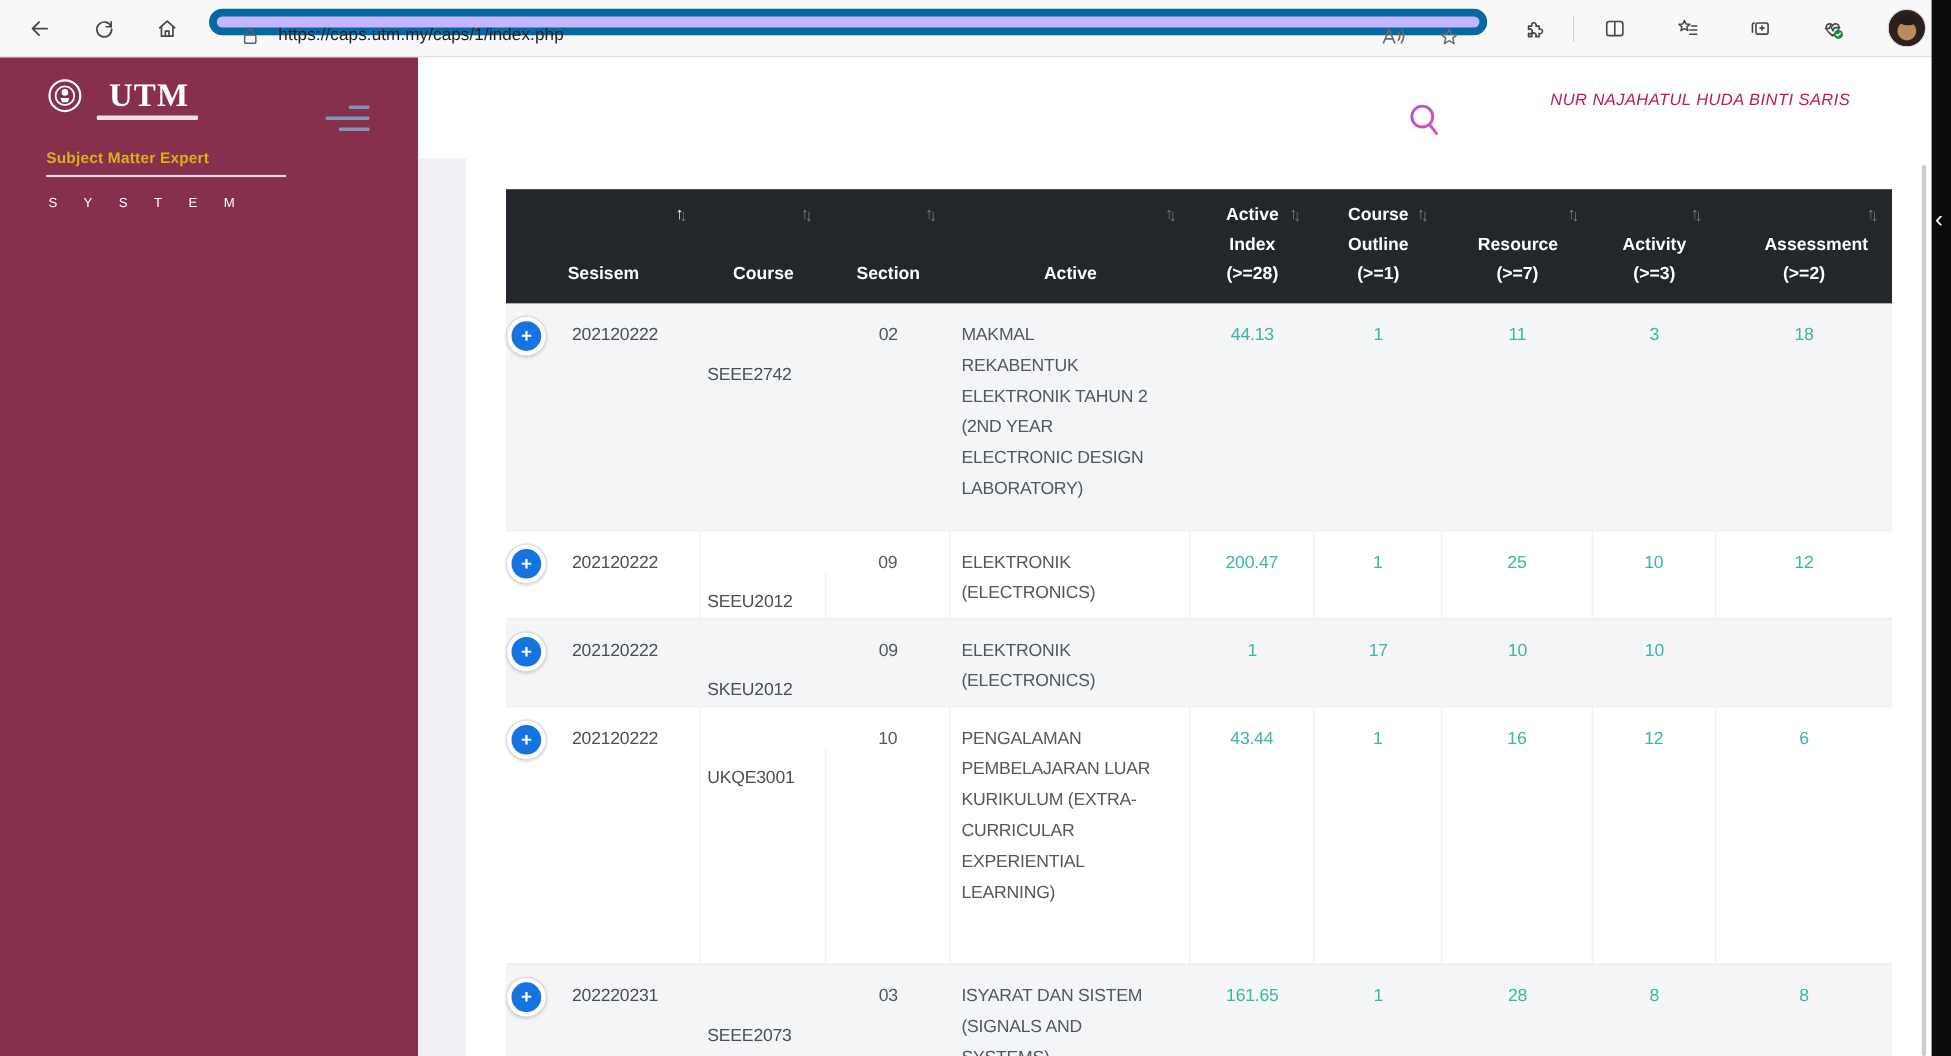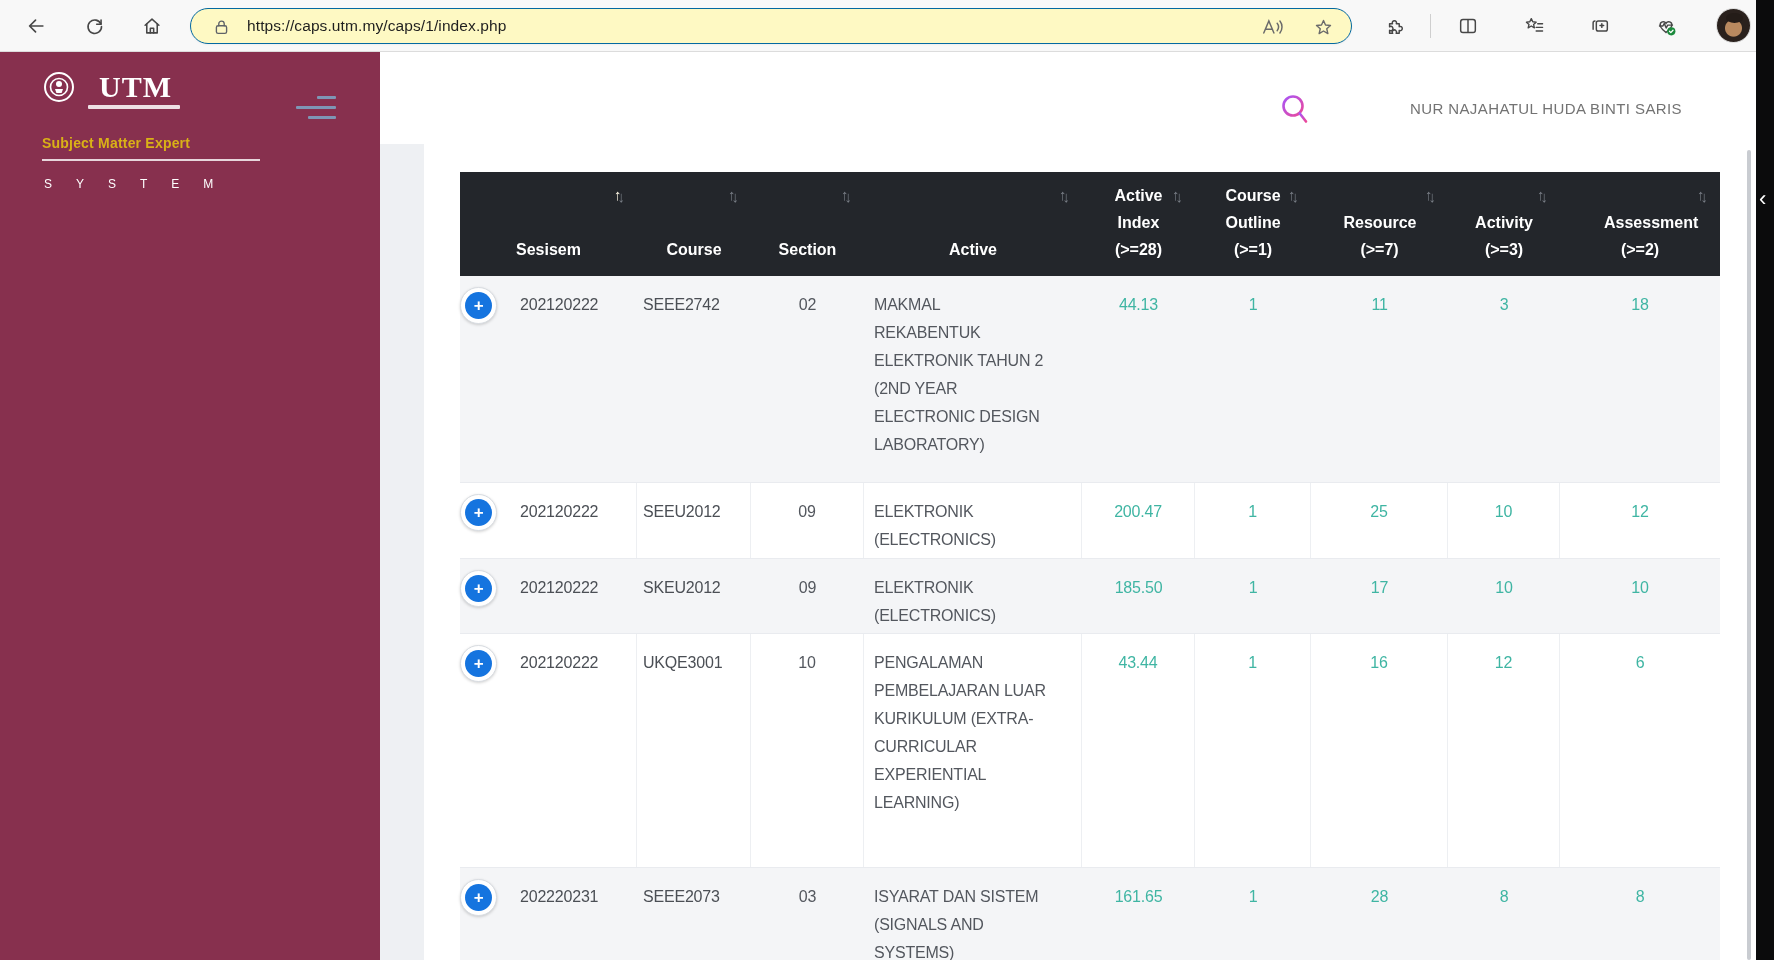--- a/index.html
+++ b/index.html
@@ -6,22 +6,22 @@
   html,body { width:1774px; height:960px; overflow:hidden; background:#fff;
               font-family:"Liberation Sans", sans-serif; }
   .screen { position:relative; width:1774px; height:960px; overflow:hidden; background:#fff; }
 
   
   .toolbar { position:absolute; left:0; top:0; width:1774px; height:52px;
              background:#f8f8f8; border-bottom:1px solid #dcdcdc; z-index:30; }
   .tb-btn { position:absolute; top:10px; width:32px; height:32px; display:flex;
             align-items:center; justify-content:center; border-radius:6px; cursor:pointer; }
   .tb-btn svg { display:block; }
-  .addr { position:absolute; left:190px; top:8px; width:1162px; height:36px; background:#fef9c3;
-          border:1px solid #0369a1; border-radius:18px; box-shadow:0 1px 2px rgba(0,0,0,.04); }
+  .addr { position:absolute; left:190px; top:8px; width:1162px; height:24px; background:#c4b5fd;
+          border:7px solid #0369a1; border-radius:18px; box-shadow:0 1px 2px rgba(0,0,0,.04); }
   .addr .lock { position:absolute; left:22px; top:9px; }
   .addr .url { position:absolute; left:56px; top:8px; font-size:15.5px; color:#1f1f1f; letter-spacing:.1px; }
   .addr .in-right { position:absolute; top:5px; width:28px; height:26px; display:flex; align-items:center; justify-content:center; }
   .sep { position:absolute; left:1430px; top:14px; width:1px; height:24px; background:#cfcfcf; }
   .avatar { position:absolute; left:1716px; top:8px; width:35px; height:35px; border-radius:50%;
             background:radial-gradient(circle at 50% 58%, #b9895f 0 8px, #2a211d 9px); border:1px solid #d9d9d9; overflow:hidden; }
   .avatar::after{ content:""; position:absolute; left:9px; top:4px; width:17px; height:10px; border-radius:50%; background:#241c18;}
 
   
   .edgestrip { position:absolute; right:0; top:0; width:18px; height:960px; background:#0b0b0c; z-index:40; }
@@ -39,21 +39,21 @@
   .logo-system { margin-top:16px; color:#ffffff; font-size:12px; letter-spacing:24px; padding-left:2px; }
   .hamburger { position:absolute; right:44px; top:42px; width:40px; height:30px; cursor:pointer; }
   .hamburger span { position:absolute; right:0; height:3px; background:#7E96B5; border-radius:1px; }
   .hamburger .l1 { top:2px; width:19px; }
   .hamburger .l2 { top:12px; width:40px; }
   .hamburger .l3 { top:22px; width:28px; }
 
   
   .appheader { position:absolute; left:380px; top:52px; width:1376px; height:92px; background:#ffffff; z-index:5; }
   .search-btn { position:absolute; right:442px; top:40px; width:36px; height:40px; cursor:pointer; }
-  .username { position:absolute; right:74px; top:48px; font-size:15px; font-weight:500; color:#737373; letter-spacing:.4px; }
+  .username { position:absolute; right:74px; top:30px; font-size:15px; font-weight:500; color:#be185d; letter-spacing:.4px;font-style:italic; }
 
   
   .main { position:absolute; left:380px; top:144px; width:1376px; height:816px; background:#ffffff; }
   .gutter { position:absolute; left:0; top:0; width:44px; height:816px; background:#eef0f3; }
   .card { position:absolute; left:44px; top:0; width:1332px; height:816px; background:#ffffff; }
 
   .table { position:absolute; left:36px; top:28px; width:1260px; }
   .grid-row { display:grid; grid-template-columns:177px 114px 113px 218px 113px 116px 137px 112px 160px; }
 
   .thead { background:#23262B; height:104px; }
@@ -71,21 +71,21 @@
   .tbody .tr:nth-child(odd) { background:#f4f5f7; }
   .tbody .tr:nth-child(1) { min-height:206px; border-top:none; }
   .tbody .tr:nth-child(2) { min-height:76px; }
   .tbody .tr:nth-child(3) { min-height:75px; }
   .tbody .tr:nth-child(4) { min-height:234px; }
   .tbody .tr:nth-child(5) { min-height:200px; }
   .td { padding-top:15px; font-size:16px; color:#53575e; letter-spacing:-.2px; line-height:28px; }
   .tbody .tr:nth-child(even) .td { border-right:1px solid #edeff2; }
   .tbody .tr:nth-child(even) .td:last-child { border-right:none; }
   .td.c1 { padding-left:60px; color:#4b4f55; }
-  .td.c2 { padding-left:6px; color:#4b4f55; }
+  .td.c2 { padding-left:6px; color:#4b4f55;margin-top:36px; }
   .td.c3 { text-align:center; }
   .td.c4 { padding-left:10px; padding-right:33px; }
   .td.num { text-align:center; color:#3FB5A3; }
 
   .plus-btn { position:absolute; left:0px; top:11px; width:37px; height:37px; border-radius:50%;
               background:#ffffff; border:1px solid #d8dce1; box-shadow:0 1px 3px rgba(0,0,0,.18);
               display:flex; align-items:center; justify-content:center; cursor:pointer; }
   .plus-btn .inner { width:27px; height:27px; border-radius:50%; background:#1574DF; color:#ffffff;
                      display:flex; align-items:center; justify-content:center; font-size:17px; font-weight:bold; line-height:1; }
 </style>
@@ -290,21 +290,20 @@
     <div class="td num c9">12</div>
   </div>
 
   <div class="grid-row tr">
     <div class="td c1">202120222<div class="plus-btn">
                   <div class="inner">+</div>
                 </div></div>
     <div class="td c2">SKEU2012</div>
     <div class="td c3">09</div>
     <div class="td c4">ELEKTRONIK (ELECTRONICS)</div>
-    <div class="td num c5">185.50</div>
     <div class="td num c6">1</div>
     <div class="td num c7">17</div>
     <div class="td num c8">10</div>
     <div class="td num c9">10</div>
   </div>
 
   <div class="grid-row tr">
     <div class="td c1">202120222<div class="plus-btn">
                   <div class="inner">+</div>
                 </div></div>

